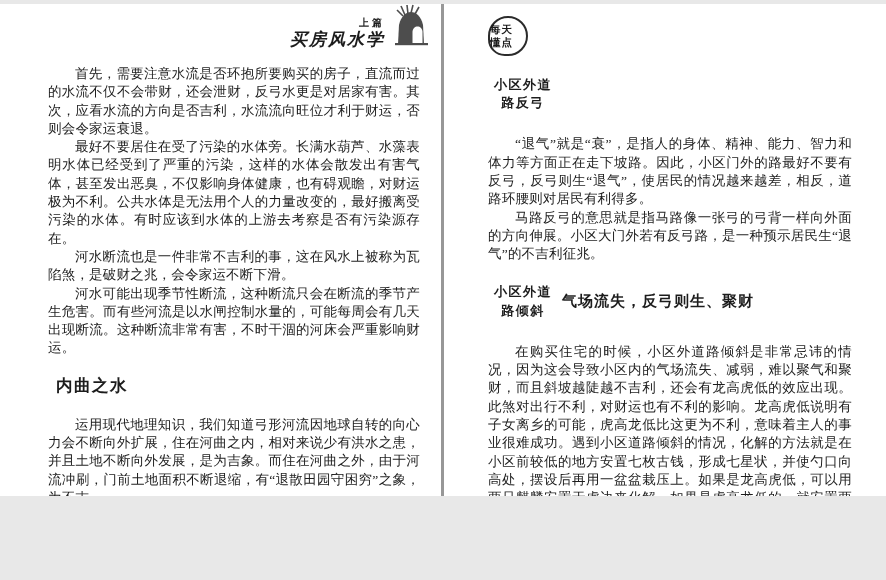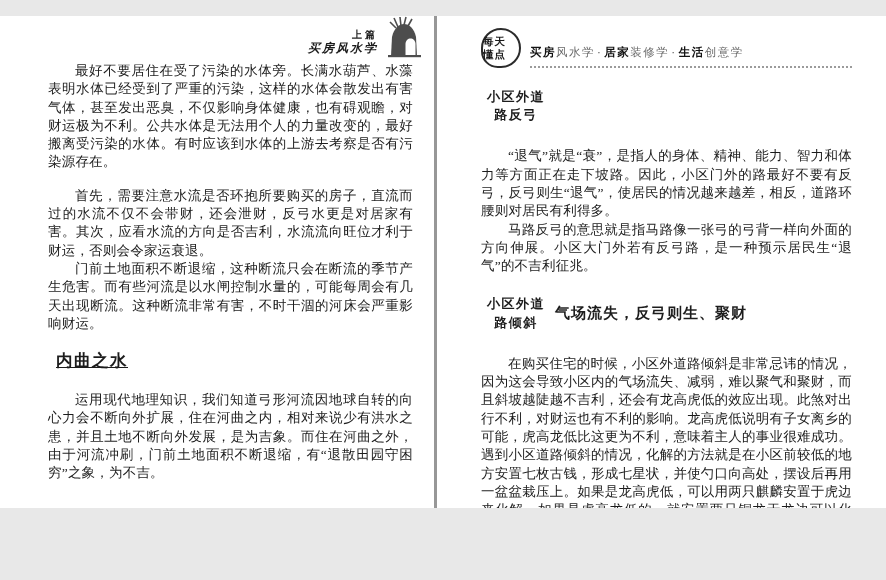--- a/index.html
+++ b/index.html
@@ -1,43 +1,43 @@
 <!DOCTYPE html>
 <html><head>
 <meta charset="utf-8">
 <style>
   html,body { margin:0; padding:0; background:#e8e8e8; }
   .spread {
-    position:relative; width:886px; height:492px; margin:16px auto;
+    position:relative; width:886px; height:492px; margin:4px auto;
     background:#ffffff; display:flex; overflow:hidden;
     font-family:"Liberation Serif","DejaVu Serif",serif; color:#1c1c1c;
   }
   .page { box-sizing:border-box; }
   .page-left  { width:441px; padding:0 21px 0 48px; }
   .gutter     { width:3px; background:#979797; flex:0 0 aupx; }
   .page-right { flex:1; padding:0 34px 0 44px; }
 
   
   .body {
     margin:0; font-size:13.5px; line-height:18.3px;
     text-align:justify; text-indent:2em; letter-spacing:0.2px;
     font-weight:500;
   }
   .mt { margin-top:15px; }
 
   
   .lp-header { height:46px; display:flex; justify-content:flex-end; align-items:flex-start; gap:7px; margin-right:-10px; }
   .lp-header-text { text-align:right; padding-top:13px; }
   .lp-part  { font-family:"Liberation Sans",sans-serif; font-size:10px; font-weight:bold; letter-spacing:3px; line-height:1.2; }
-  .lp-title { font-family:"Liberation Serif",serif; font-style:italic; font-size:12px; font-weight:bold; letter-spacing:2px; line-height:1.25;text-align:center; }
+  .lp-title { font-family:"Liberation Serif",serif; font-style:italic; font-size:17px; font-weight:bold; letter-spacing:2px; line-height:1.25;text-align:center; }
   .hut { display:block; }
 
   
   .sec-l { margin:17px 0 19px 8px; display:flex; align-items:baseline; gap:4px;
-           font-family:"Liberation Sans",sans-serif;text-decoration:underline; }
+           font-family:"Liberation Sans",sans-serif; }
   .sec-l-label { font-size:16.5px; font-weight:bold; letter-spacing:1.5px; }
   .sec-l-title { font-size:14.5px; font-weight:bold; letter-spacing:1px; }
 
   
   .rp-header { display:flex; align-items:flex-end; gap:9px; padding-top:9px; height:52px; box-sizing:border-box; }
   .logo {
     width:36px; height:36px; border:2px solid #2b2b2b; border-radius:50% 50% 50% 42%;
     display:flex; flex-direction:column; justify-content:center; align-items:flex-start;
     font-family:"Liberation Sans",sans-serif; font-size:10.5px; font-weight:bold;
     line-height:1.2; letter-spacing:1px; color:#1a1a1a; flex:0 0 auto;
@@ -76,41 +76,41 @@
             <path d="M23 10 L27 3"></path>
               <path d="M11 12 L5 6"></path>
           </g>
           <path d="M7 21 C9 12 14 8 19 8 C24 8 29 12 31 21 L32 40 L6 40 Z" fill="#4d4d4d"></path>
           <path d="M20.5 40 L20.5 28 C20.5 24.5 23 22.5 25.5 22.5 C28 22.5 30.5 24.5 30.5 28 L30.5 40 Z" fill="#ffffff"></path>
           <rect x="3" y="39" width="33" height="2.2" fill="#4d4d4d"></rect>
         </svg>
       </span>
     </div>
 
+    <p class="body mt">首先，需要注意水流是否环抱所要购买的房子，直流而过的水流不仅不会带财，还会泄财，反弓水更是对居家有害。其次，应看水流的方向是否吉利，水流流向旺位才利于财运，否则会令家运衰退。</p>
     <p class="body">最好不要居住在受了污染的水体旁。长满水葫芦、水藻表明水体已经受到了严重的污染，这样的水体会散发出有害气体，甚至发出恶臭，不仅影响身体健康，也有碍观瞻，对财运极为不利。公共水体是无法用个人的力量改变的，最好搬离受污染的水体。有时应该到水体的上游去考察是否有污染源存在。</p>
-    <p class="body mt">首先，需要注意水流是否环抱所要购买的房子，直流而过的水流不仅不会带财，还会泄财，反弓水更是对居家有害。其次，应看水流的方向是否吉利，水流流向旺位才利于财运，否则会令家运衰退。</p>
-    <p class="body">门前土地面积不断退缩，这种断流只会在断流的季节产生危害。而有些河流是以水闸控制水量的，可能每周会有几天出现断流。这种断流非常有害，不时干涸的河床会严重影响财运。</p>
+    <p class="body">河水断流也是一件非常不吉利的事，这在风水上被称为瓦陷煞，是破财之兆，会令家运不断下滑。</p>
+    <p class="body">河水可能出现季节性断流，这种断流只会在断流的季节产生危害。而有些河流是以水闸控制水量的，可能每周会有几天出现断流。这种断流非常有害，不时干涸的河床会严重影响财运。</p>
 
     <div class="sec-l">
       <span class="sec-l-label">内曲之水</span>
     </div>
 
     <p class="body">运用现代地理知识，我们知道弓形河流因地球自转的向心力会不断向外扩展，住在河曲之内，相对来说少有洪水之患，并且土地不断向外发展，是为吉象。而住在河曲之外，由于河流冲刷，门前土地面积不断退缩，有“退散田园守困穷”之象，为不吉。</p>
 
   </div>
 
   <div class="gutter"></div>
 
   <div class="page page-right">
     <div class="rp-header">
       <div class="logo">
         <div>每天</div>
         <div>懂点</div>
       </div>
-      <div class="series"><b>买房</b><span>风水学</span><span class="sep">·</span><b>居家</b><span>装修学</span><span class="sep">·</span><b>生活</b><span>创意学</span></div>
     </div>
 
 
     <div class="sec-r">
       <div class="sec-r-label">
         <div>小区外道</div>
         <div>路反弓</div>
       </div>
     </div>
 

